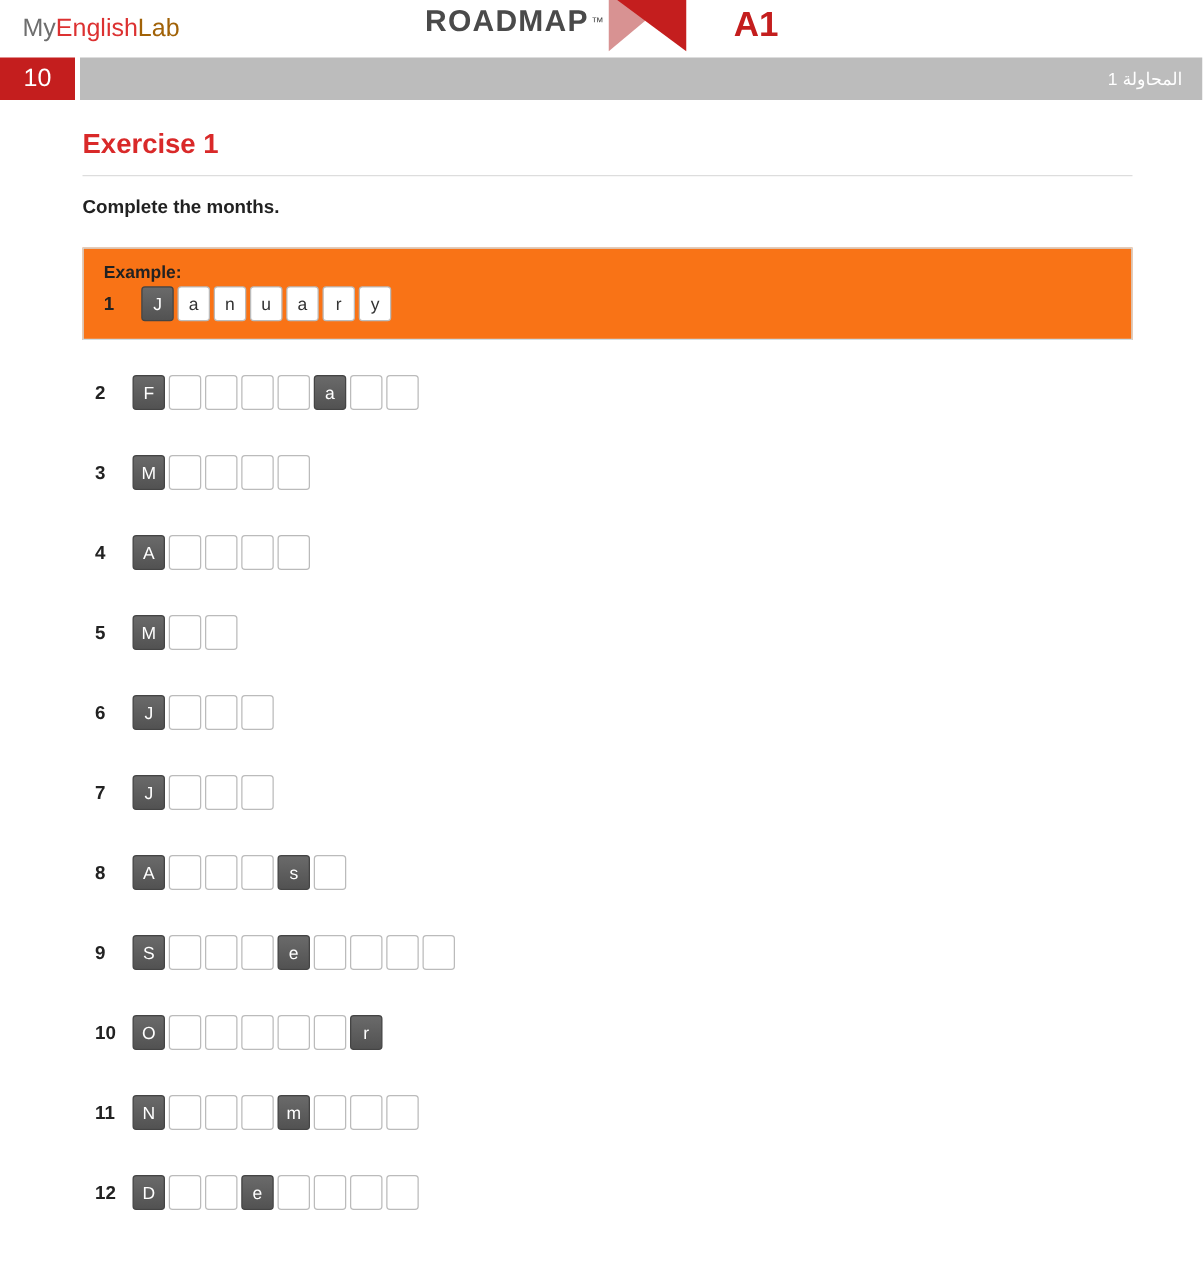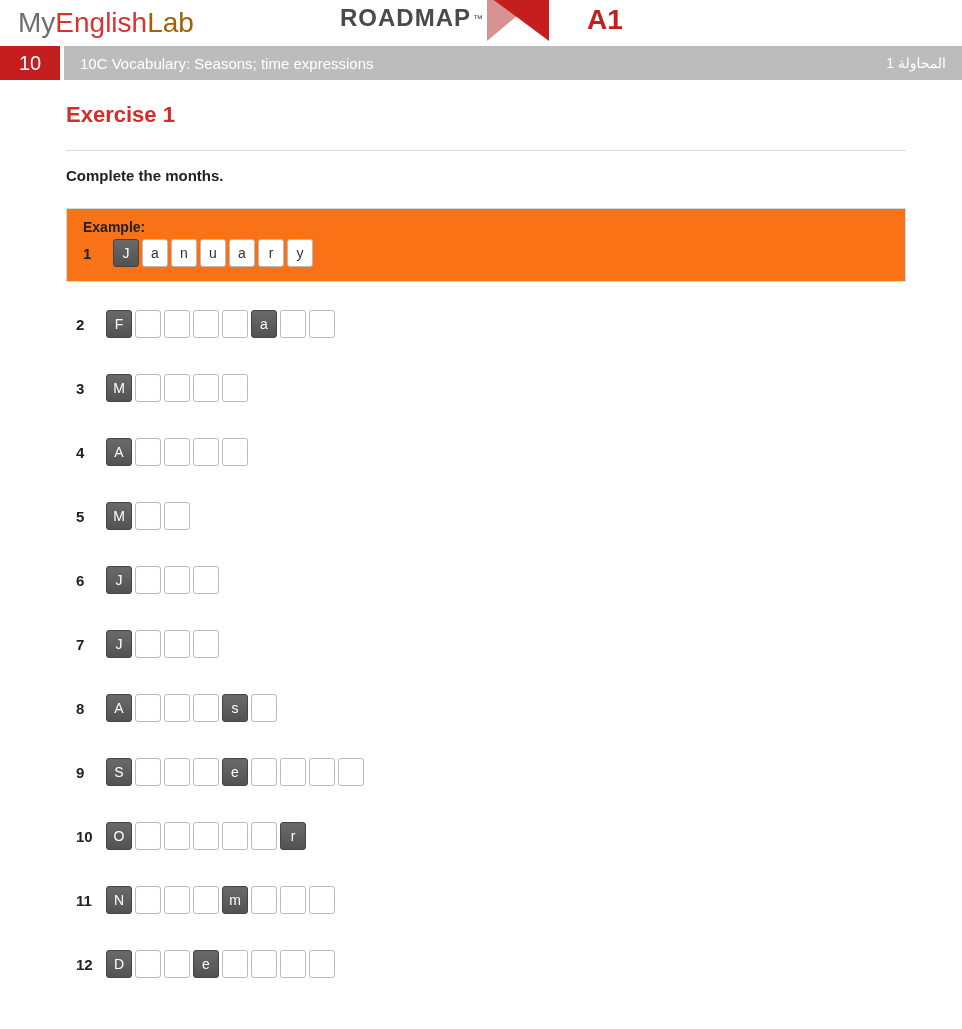--- a/index.html
+++ b/index.html
@@ -5,21 +5,21 @@
   * { box-sizing: border-box; margin: 0; padding: 0; }
   body { font-family: "Helvetica Neue", Arial, sans-serif; background: #fff; width: 962px; }
   .topbar {
     display: flex;
     align-items: center;
     height: 46px;
     padding: 0 0 0 18px;
     gap: 0;
     position: relative;
   }
-  .logo-mel { font-size: 28px; font-weight: 500; display: flex; gap: 0; }
+  .logo-mel { font-size: 20px; font-weight: 500; display: flex; gap: 0; }
   .logo-my { color: #6e6e6e; }
   .logo-english { color: #dc3131; font-weight: 400; }
   .logo-lab { color: #a16207; }
   .mid-logo {
     position: absolute;
     left: 340px; top: 0;
     display: flex; align-items: center; height: 36px;
   }
   .roadmap-text {
     font-size: 24px; font-weight: 800; letter-spacing: 1px; color: #4a4a4a;
@@ -59,21 +59,21 @@
     font-size: 15px; margin-left: 4px;
     position: relative;
   }
   .attempt {
     color: #fff; font-size: 14px; direction: rtl;
   }
   .content {
     padding: 22px 56px 40px 66px;
   }
   .ex-title {
-    color: #d92929; font-size: 22px; font-weight: 700; margin-bottom: 22px;
+    color: #d92929; font-size: 22px; font-weight: 700; margin-bottom: 12px;
   }
   .divider { border-top: 1px solid #ddd; margin-bottom: 16px; }
   .instruction { font-size: 15px; font-weight: 700; color: #222; margin-bottom: 24px; }
   .example-box {
     background: #f97316; border: 1px solid #cfdde4; padding: 10px 16px 14px 16px;
     margin-bottom: 28px;
   }
   .example-label { font-size: 14px; font-weight: 700; margin-bottom: 4px; color: #222; }
   .row { display: flex; align-items: center; gap: 8px; margin-bottom: 36px; }
   .example-box .row { margin-bottom: 0; }
@@ -118,21 +118,20 @@
       <div class="tri-pink"></div>
       <div class="tri-red"></div>
     </div>
   </div>
   <div class="a1">A1</div>
 </div>
 
 <div class="subheader">
   <div class="unit-badge">10</div>
   <div class="subheader-title">
-    <span>10C Vocabulary: Seasons; time expressions</span>
     <span class="attempt" style="margin-left:auto">المحاولة 1</span>
   </div>
 </div>
 
 <div class="content">
   <div class="ex-title">Exercise 1</div>
   <div class="divider"></div>
   <div class="instruction">Complete the months.</div>
 
   <div class="example-box">

